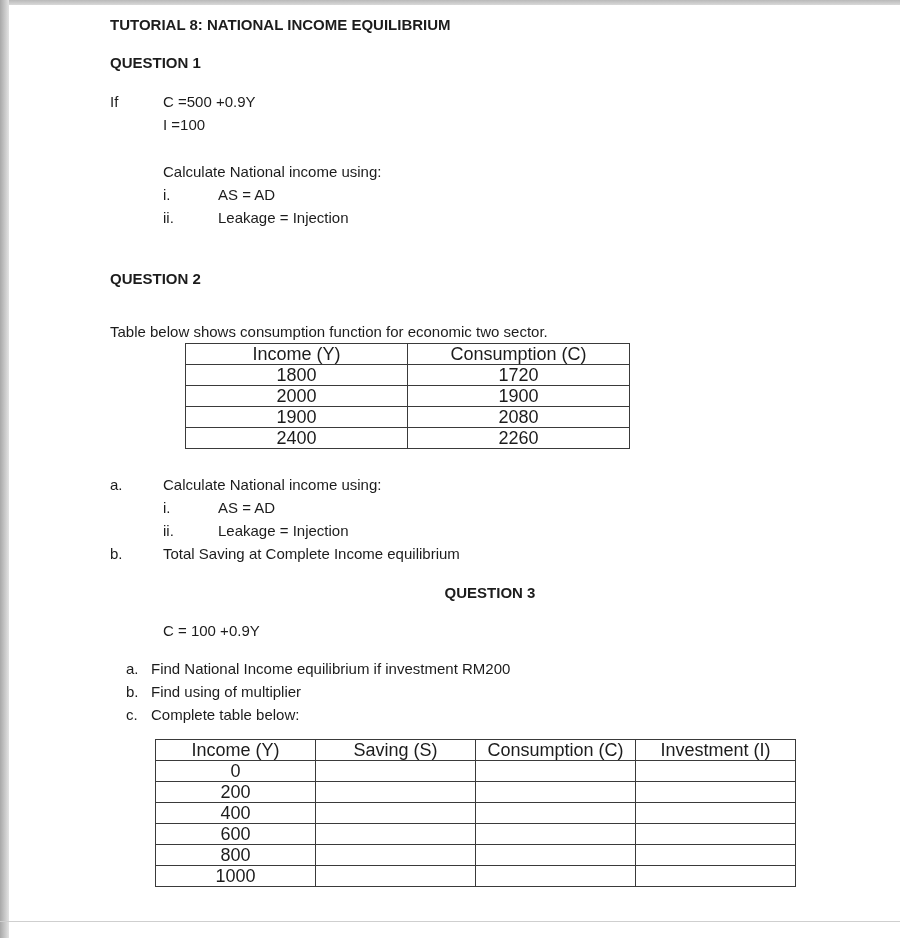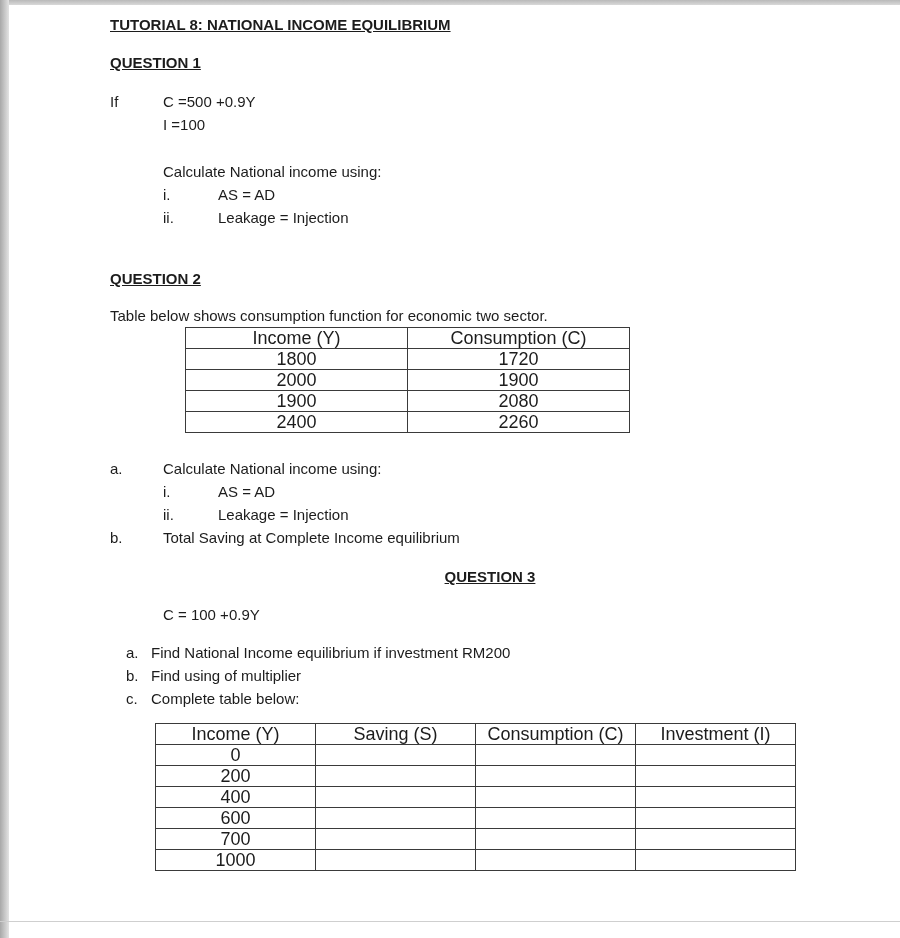--- a/index.html
+++ b/index.html
@@ -24,31 +24,30 @@
     background: #cfcfcf;
   }
   .doc {
     position: absolute; top: 0; left: 0; width: 900px; height: 938px;
     padding: 13px 30px 0 110px;
     font-size: 15px;
     line-height: 23px;
   }
   .heading {
     font-weight: bold;
-    text-decoration: underline;
   }
   .page-title { margin-top: 0; }
   .q1-heading { margin-top: 15px; }
   .if-row { margin-top: 16px; }
   .inline-label { display: inline-block; width: 53px; }
   .indent-1 { margin-left: 53px; }
   .calc-line { margin-top: 24px; }
   .item .num { display: inline-block; width: 55px; }
   .q2-heading { margin-top: 38px; }
-  .q2-intro { margin-top: 14px; }
+  .q2-intro { margin-top: 30px; }
   .q3-heading { margin-top: 16px; text-align: center; }
   .equation { margin-top: 15px; }
   .q3-list { margin-top: 15px; }
   .q3-item { margin-left: 16px; }
   .q3-item .num { display: inline-block; width: 25px; }
   .a-row { margin-top: 24px; }
 
   table {
     border-collapse: collapse;
     table-layout: fixed;
@@ -187,21 +186,21 @@
         <td></td>
         <td></td>
       </tr>
       <tr>
         <td>600</td>
         <td></td>
         <td></td>
         <td></td>
       </tr>
       <tr>
-        <td>700</td>
+        <td>800</td>
         <td></td>
         <td></td>
         <td></td>
       </tr>
       <tr>
         <td>1000</td>
         <td></td>
         <td></td>
         <td></td>
       </tr>

